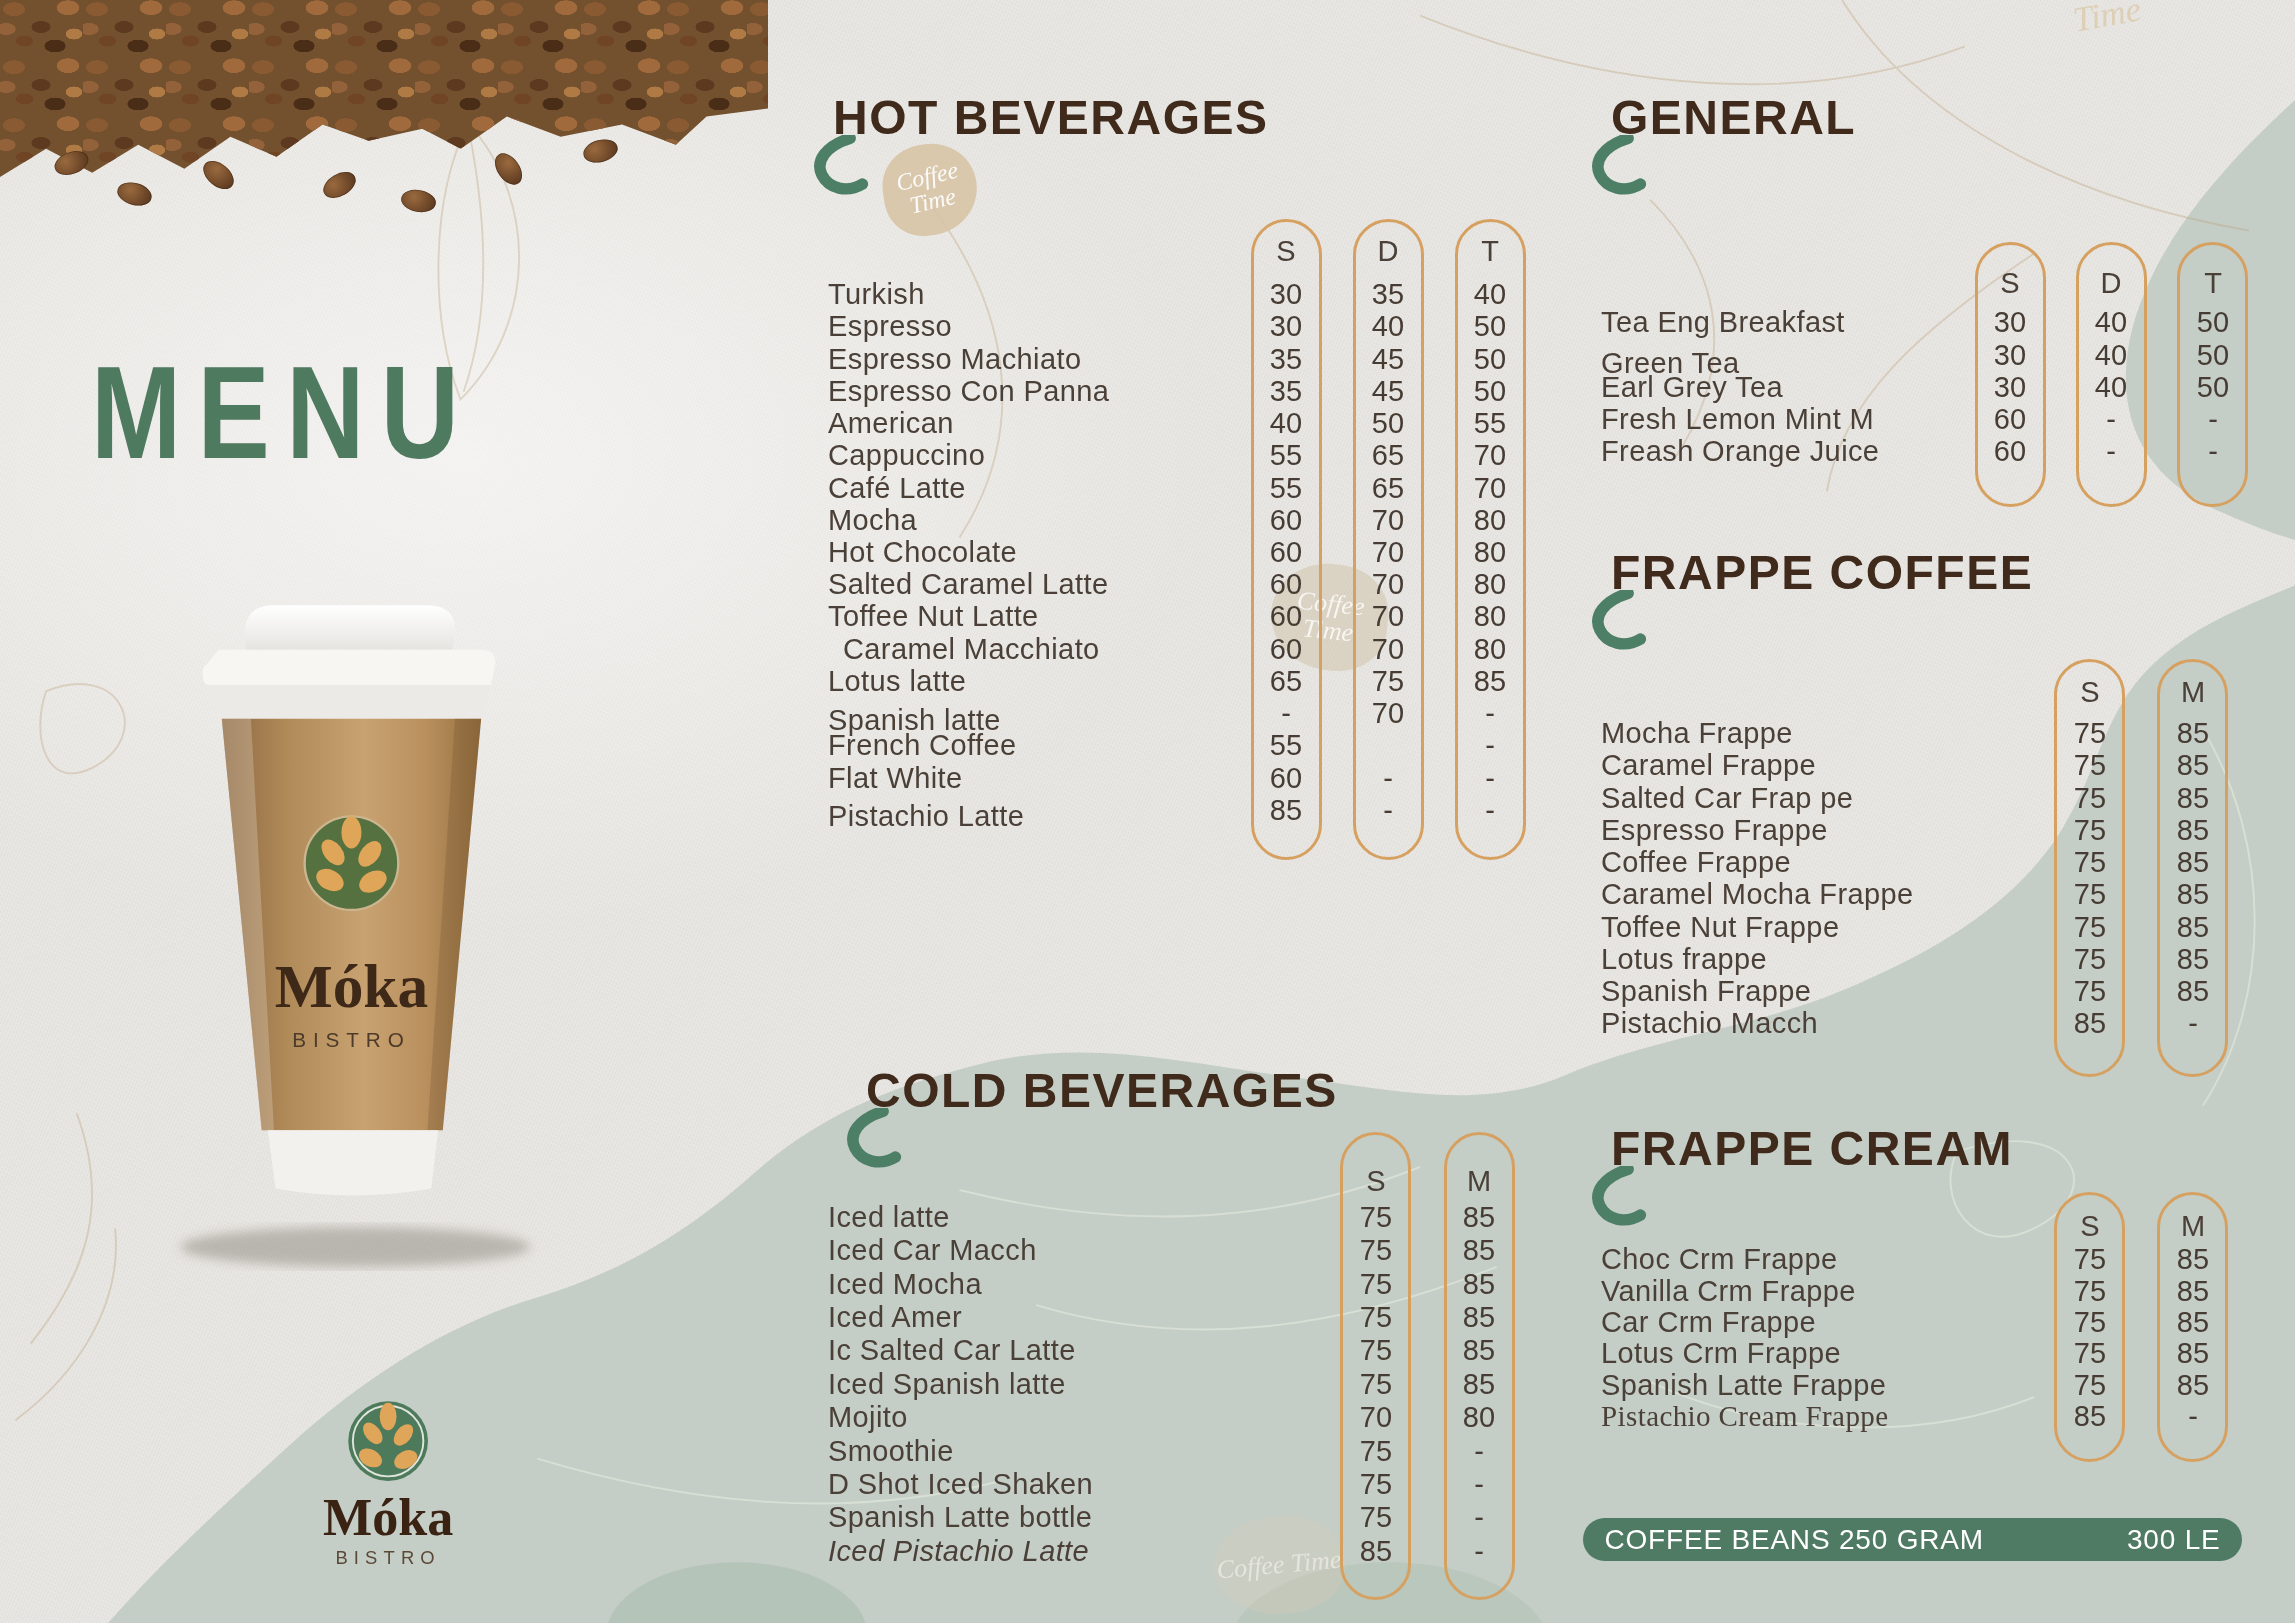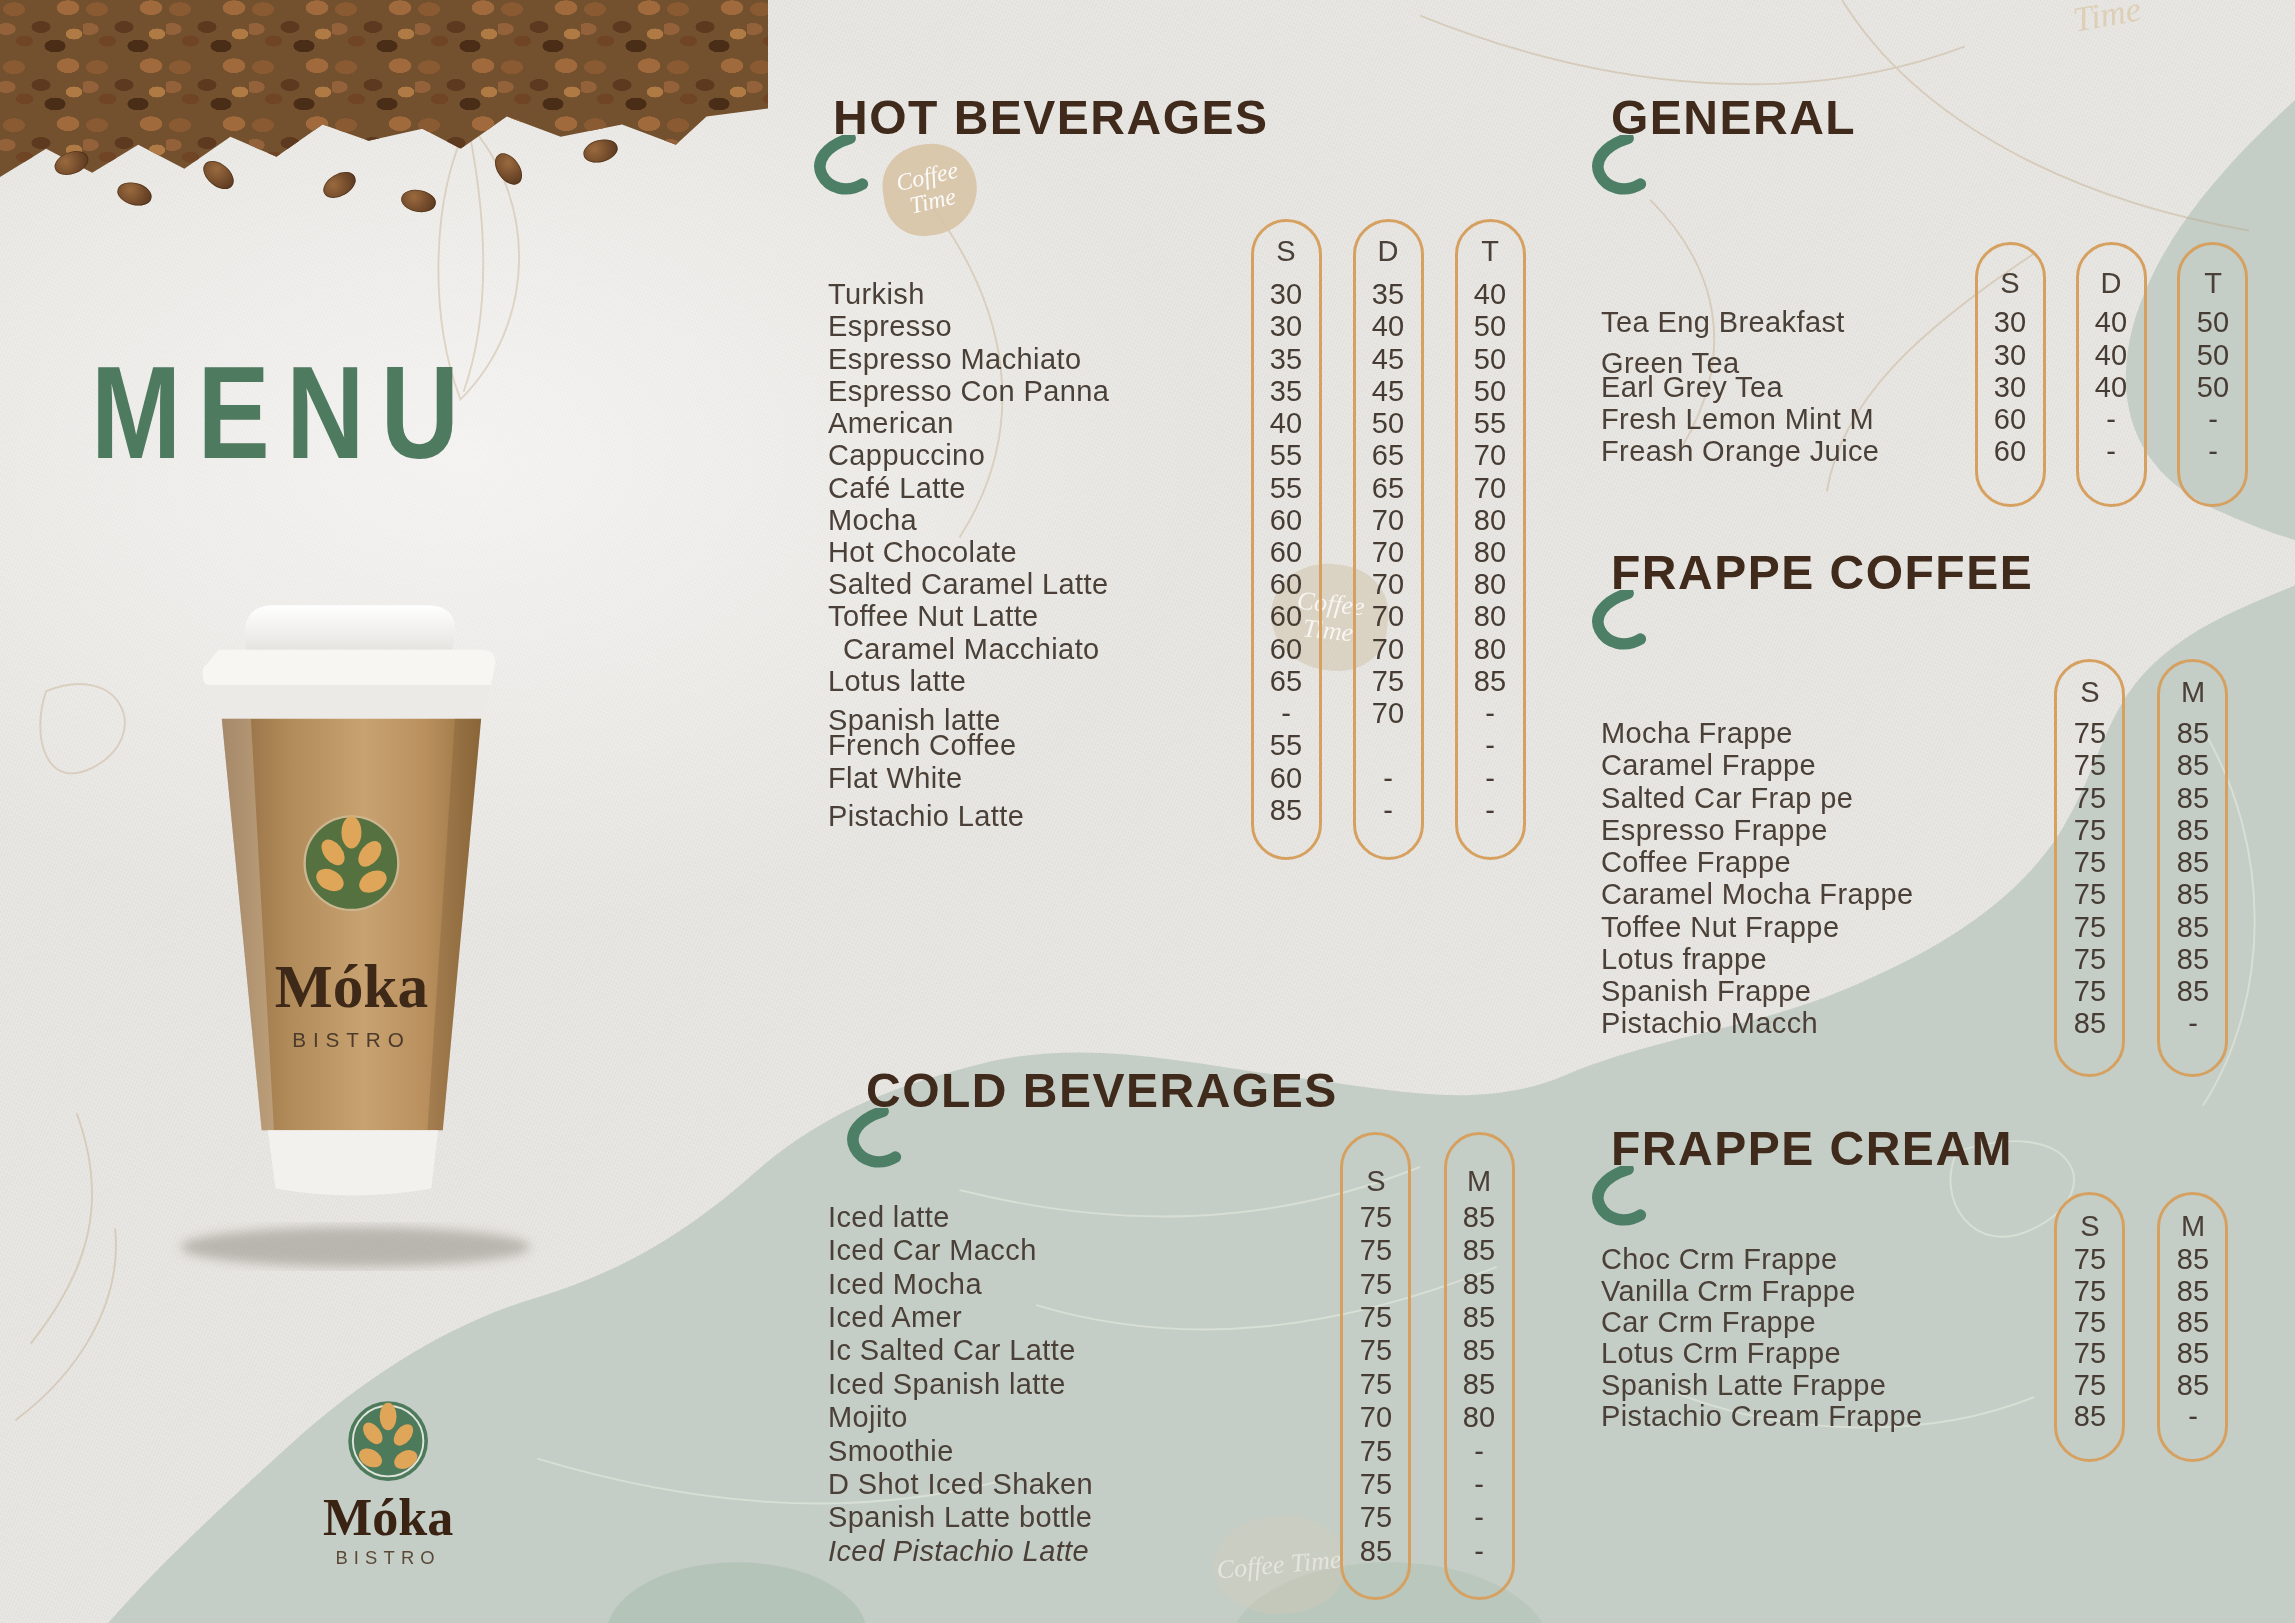--- a/index.html
+++ b/index.html
@@ -372,20 +372,24 @@
       <div class="pcell" style="left: 2193px; top: 1291px;">85</div>
       <div class="iname" style="left: 1601px; top: 1322px;">Car Crm Frappe</div>
       <div class="pcell" style="left: 2090px; top: 1322px;">75</div>
       <div class="pcell" style="left: 2193px; top: 1322px;">85</div>
       <div class="iname" style="left: 1601px; top: 1353px;">Lotus Crm Frappe</div>
       <div class="pcell" style="left: 2090px; top: 1353px;">75</div>
       <div class="pcell" style="left: 2193px; top: 1353px;">85</div>
       <div class="iname" style="left: 1601px; top: 1385px;">Spanish Latte Frappe</div>
       <div class="pcell" style="left: 2090px; top: 1385px;">75</div>
       <div class="pcell" style="left: 2193px; top: 1385px;">85</div>
-      <div class="iname" style="left: 1601px; top: 1416px;">Pistachio Cream Frappe</div>
+      <div class="iname" style="left: 1601px; top: 1416px; font-family: Liberation Serif, serif;">Pistachio Cream Frappe</div>
       <div class="pcell" style="left: 2090px; top: 1416px;">85</div>
       <div class="pcell" style="left: 2193px; top: 1416px;">-</div>
     </div>
 
+  <div class="banner">
+    <span>COFFEE BEANS 250 GRAM</span>
+    <span>300 LE</span>
+  </div>
 
 </div>
 
 
 </body></html>

